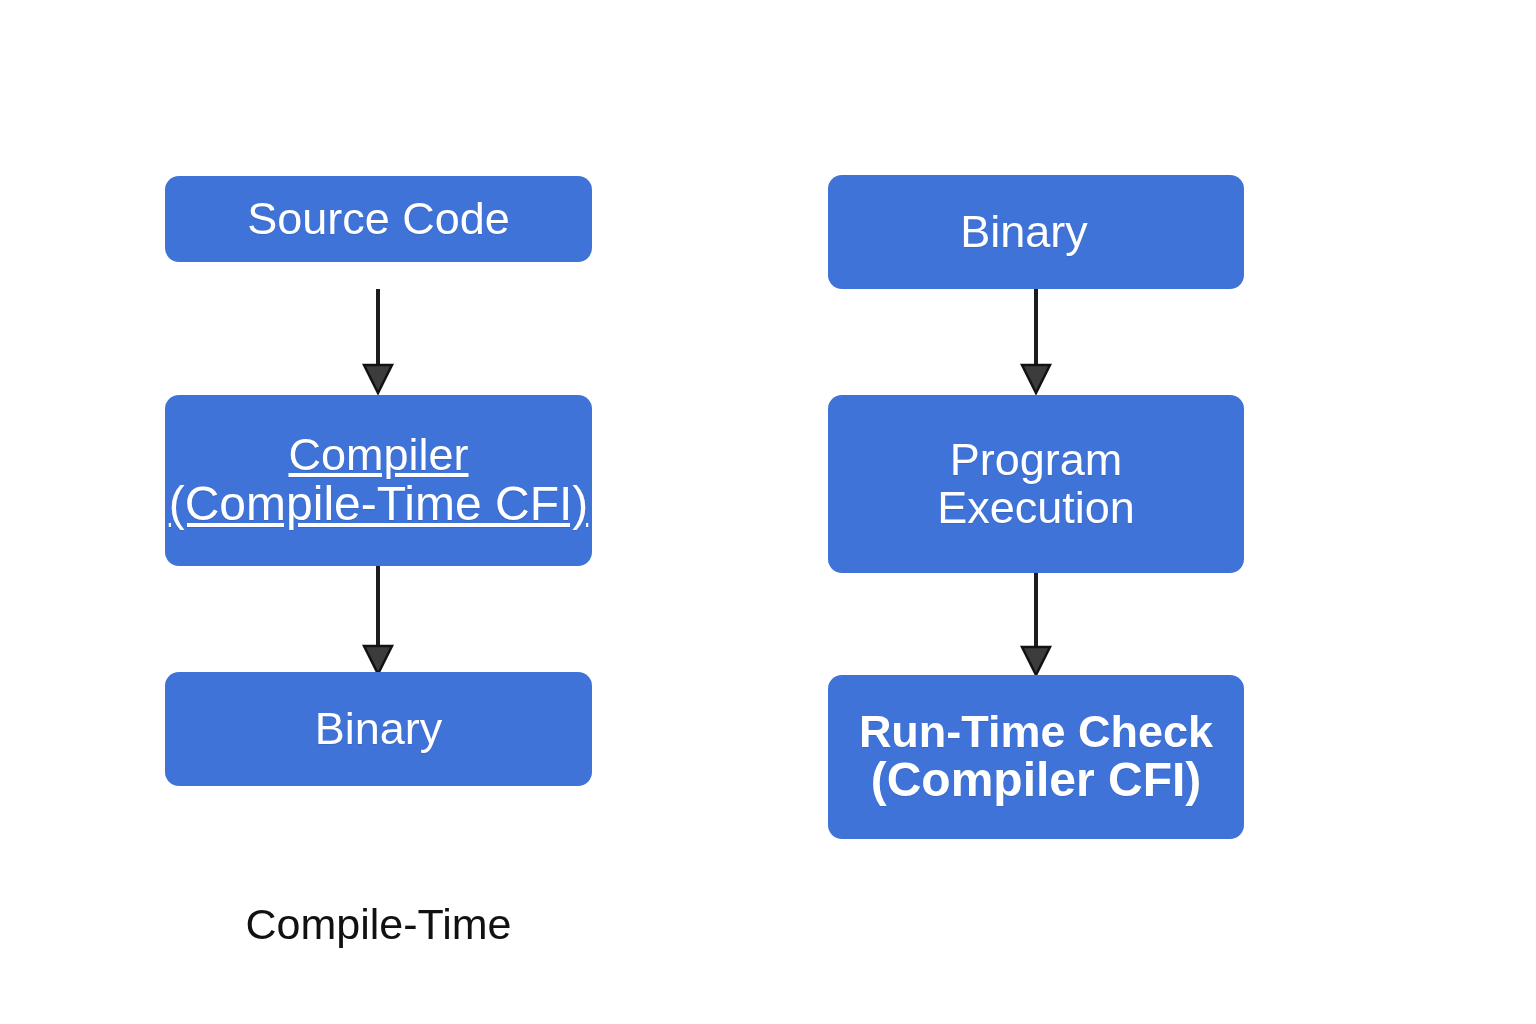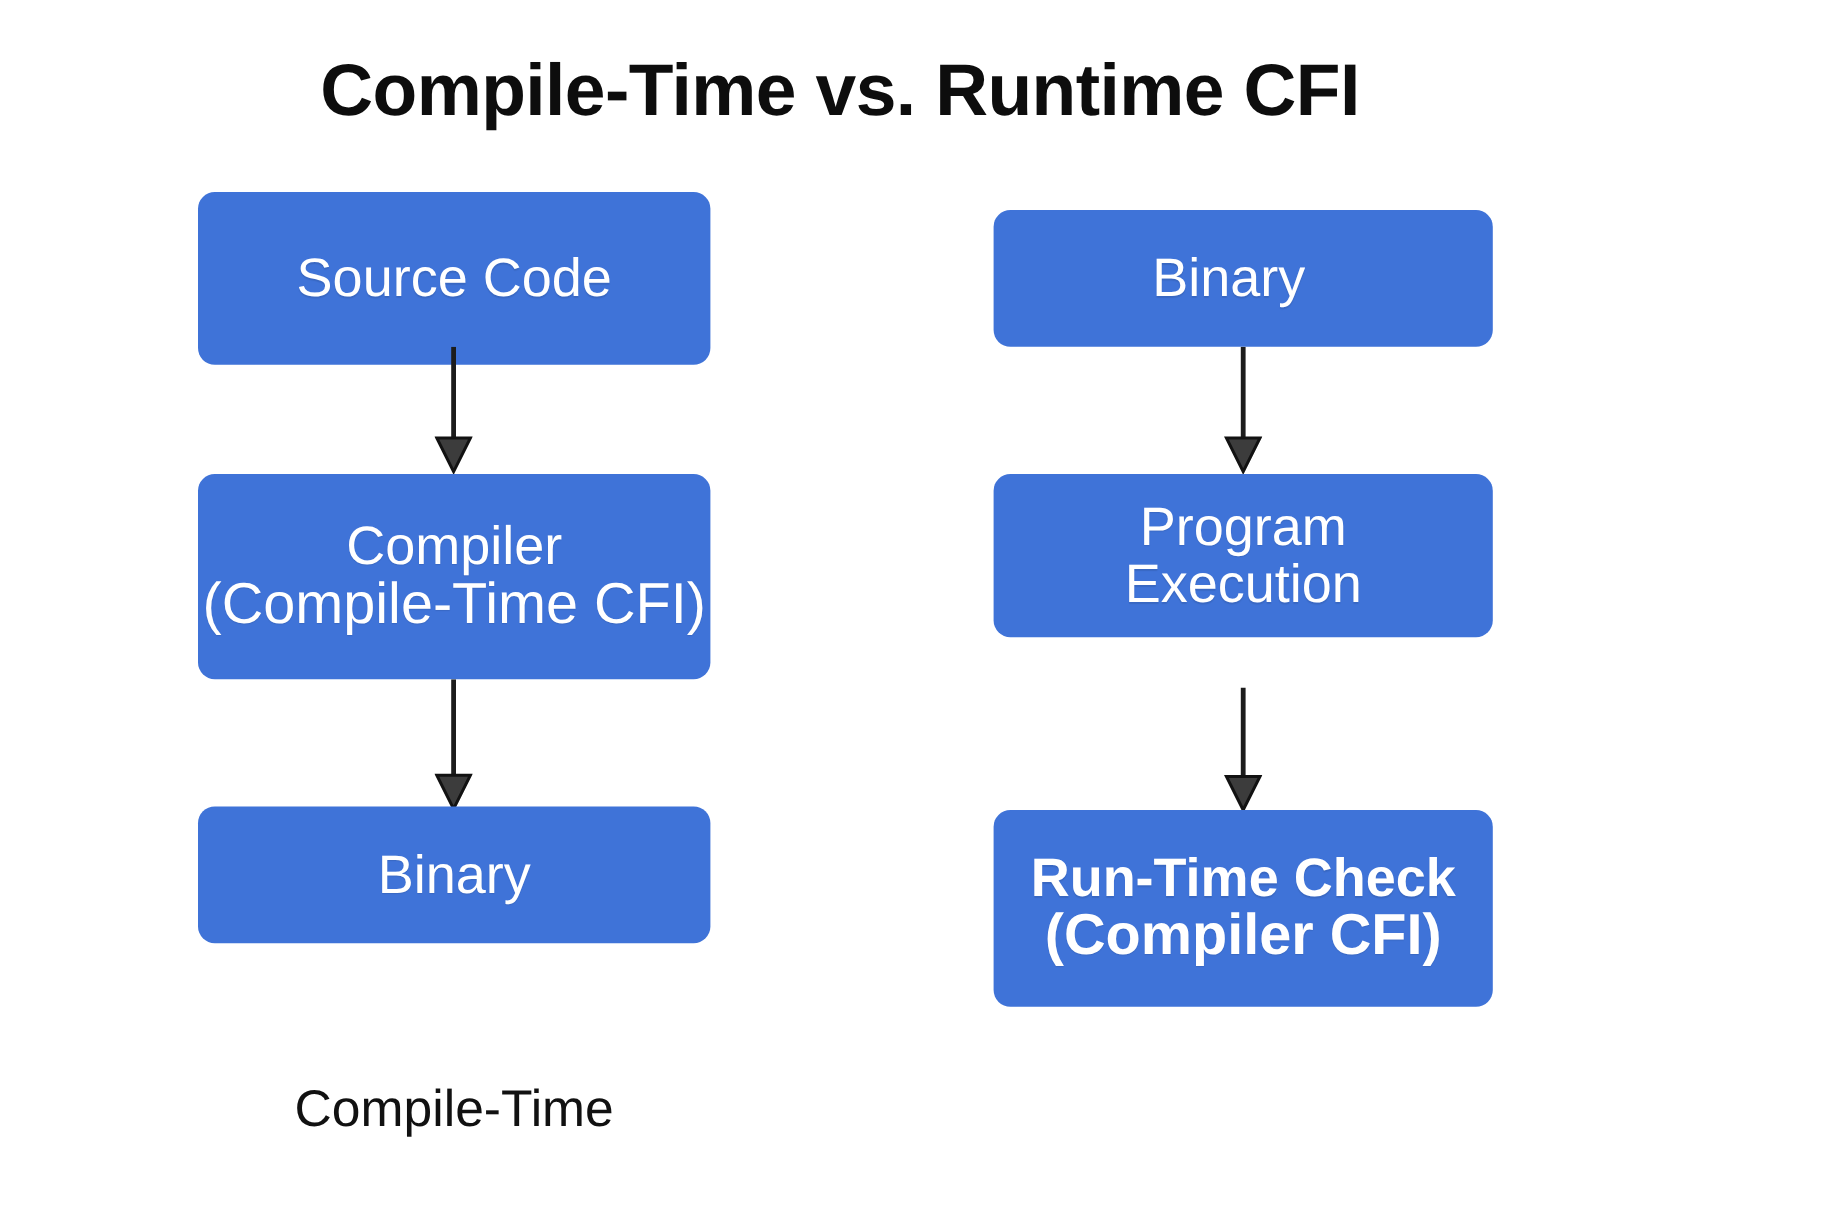--- a/index.html
+++ b/index.html
@@ -54,27 +54,27 @@
   .flow-box .line-primary {
     font-size: 45px;
     display: block;
   }
   .flow-box .line-secondary {
     font-size: 48px;
     display: block;
   }
 
   
-  #box-source-code   { left: 165px; top: 160px; width: 427px; height: 144px; }
-  #box-compiler      { left: 165px; top: 395px; width: 427px; height: 171px; }
+  #box-source-code   { left: 165px; top: 176px; width: 427px; height: 86px; }
+  #box-compiler      { left: 165px; top: 395px; width: 427px; height: 171px; text-decoration: underline; }
   #box-binary-left   { left: 165px; top: 672px; width: 427px; height: 114px; }
 
   
   #box-binary-right  { left: 828px; top: 175px; width: 416px; height: 114px; }
-  #box-program-exec  { left: 828px; top: 395px; width: 416px; height: 136px; }
+  #box-program-exec  { left: 828px; top: 395px; width: 416px; height: 178px; }
   #box-runtime-check { left: 828px; top: 675px; width: 416px; height: 164px; font-weight: bold; }
 
   
   #box-binary-right .line-primary { transform: translateX(-12px); }
 
   
   .arrow {
     position: absolute;
   }
   .arrow svg { display: block; }
@@ -93,21 +93,20 @@
     text-align: center;
   }
   #caption-compile-time { left: 165px; top: 900px; width: 427px; }
   #caption-runtime      { left: 828px; top: 900px; width: 416px; }
 </style>
 </head>
 <body>
 
 <div id="canvas">
 
-  <div id="page-title">Compile-Time vs. Runtime CFI</div>
 
   <div class="flow-box" id="box-source-code">
     <span class="line-primary">Source Code</span>
   </div>
 
   <div class="arrow" id="arrow-source-to-compiler">
     <svg width="32" height="106" viewBox="0 0 32 106">
       <line x1="16" y1="0" x2="16" y2="82" stroke="#1c1c1c" stroke-width="4"></line>
       <polygon points="16,104 2,76 30,76" fill="#3c3c3c" stroke="#121212" stroke-width="2.5"></polygon>
     </svg>

